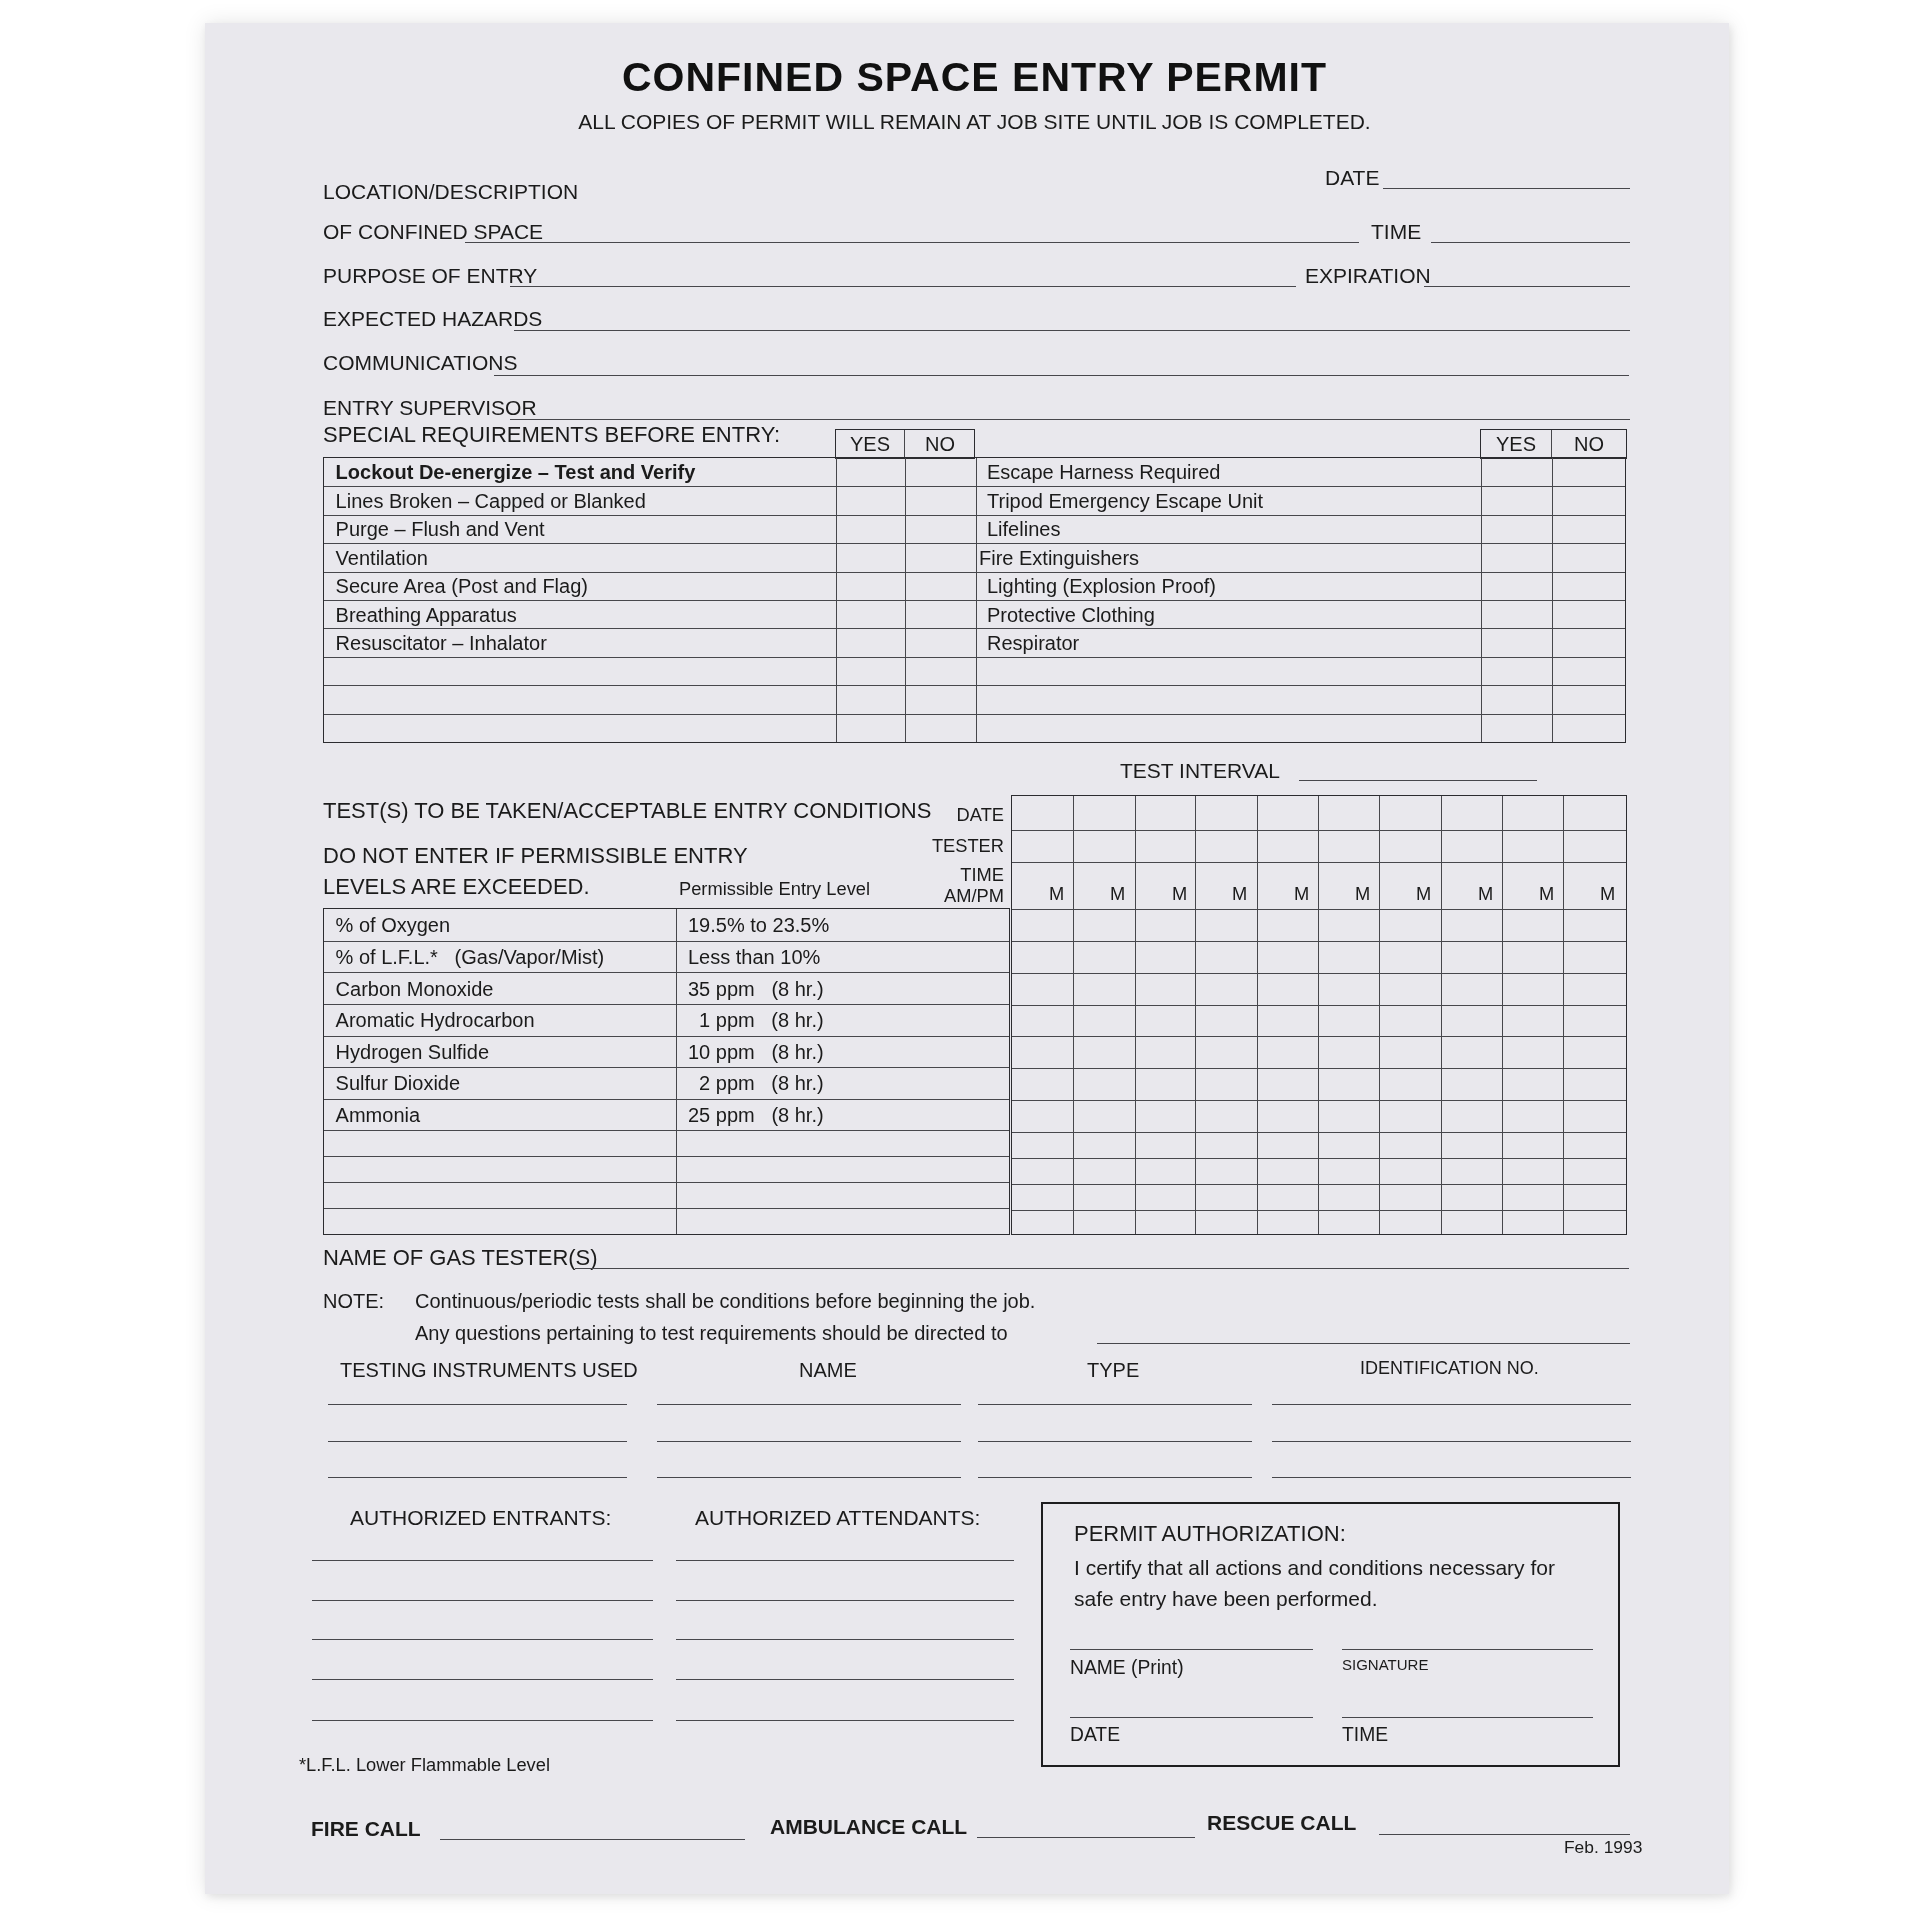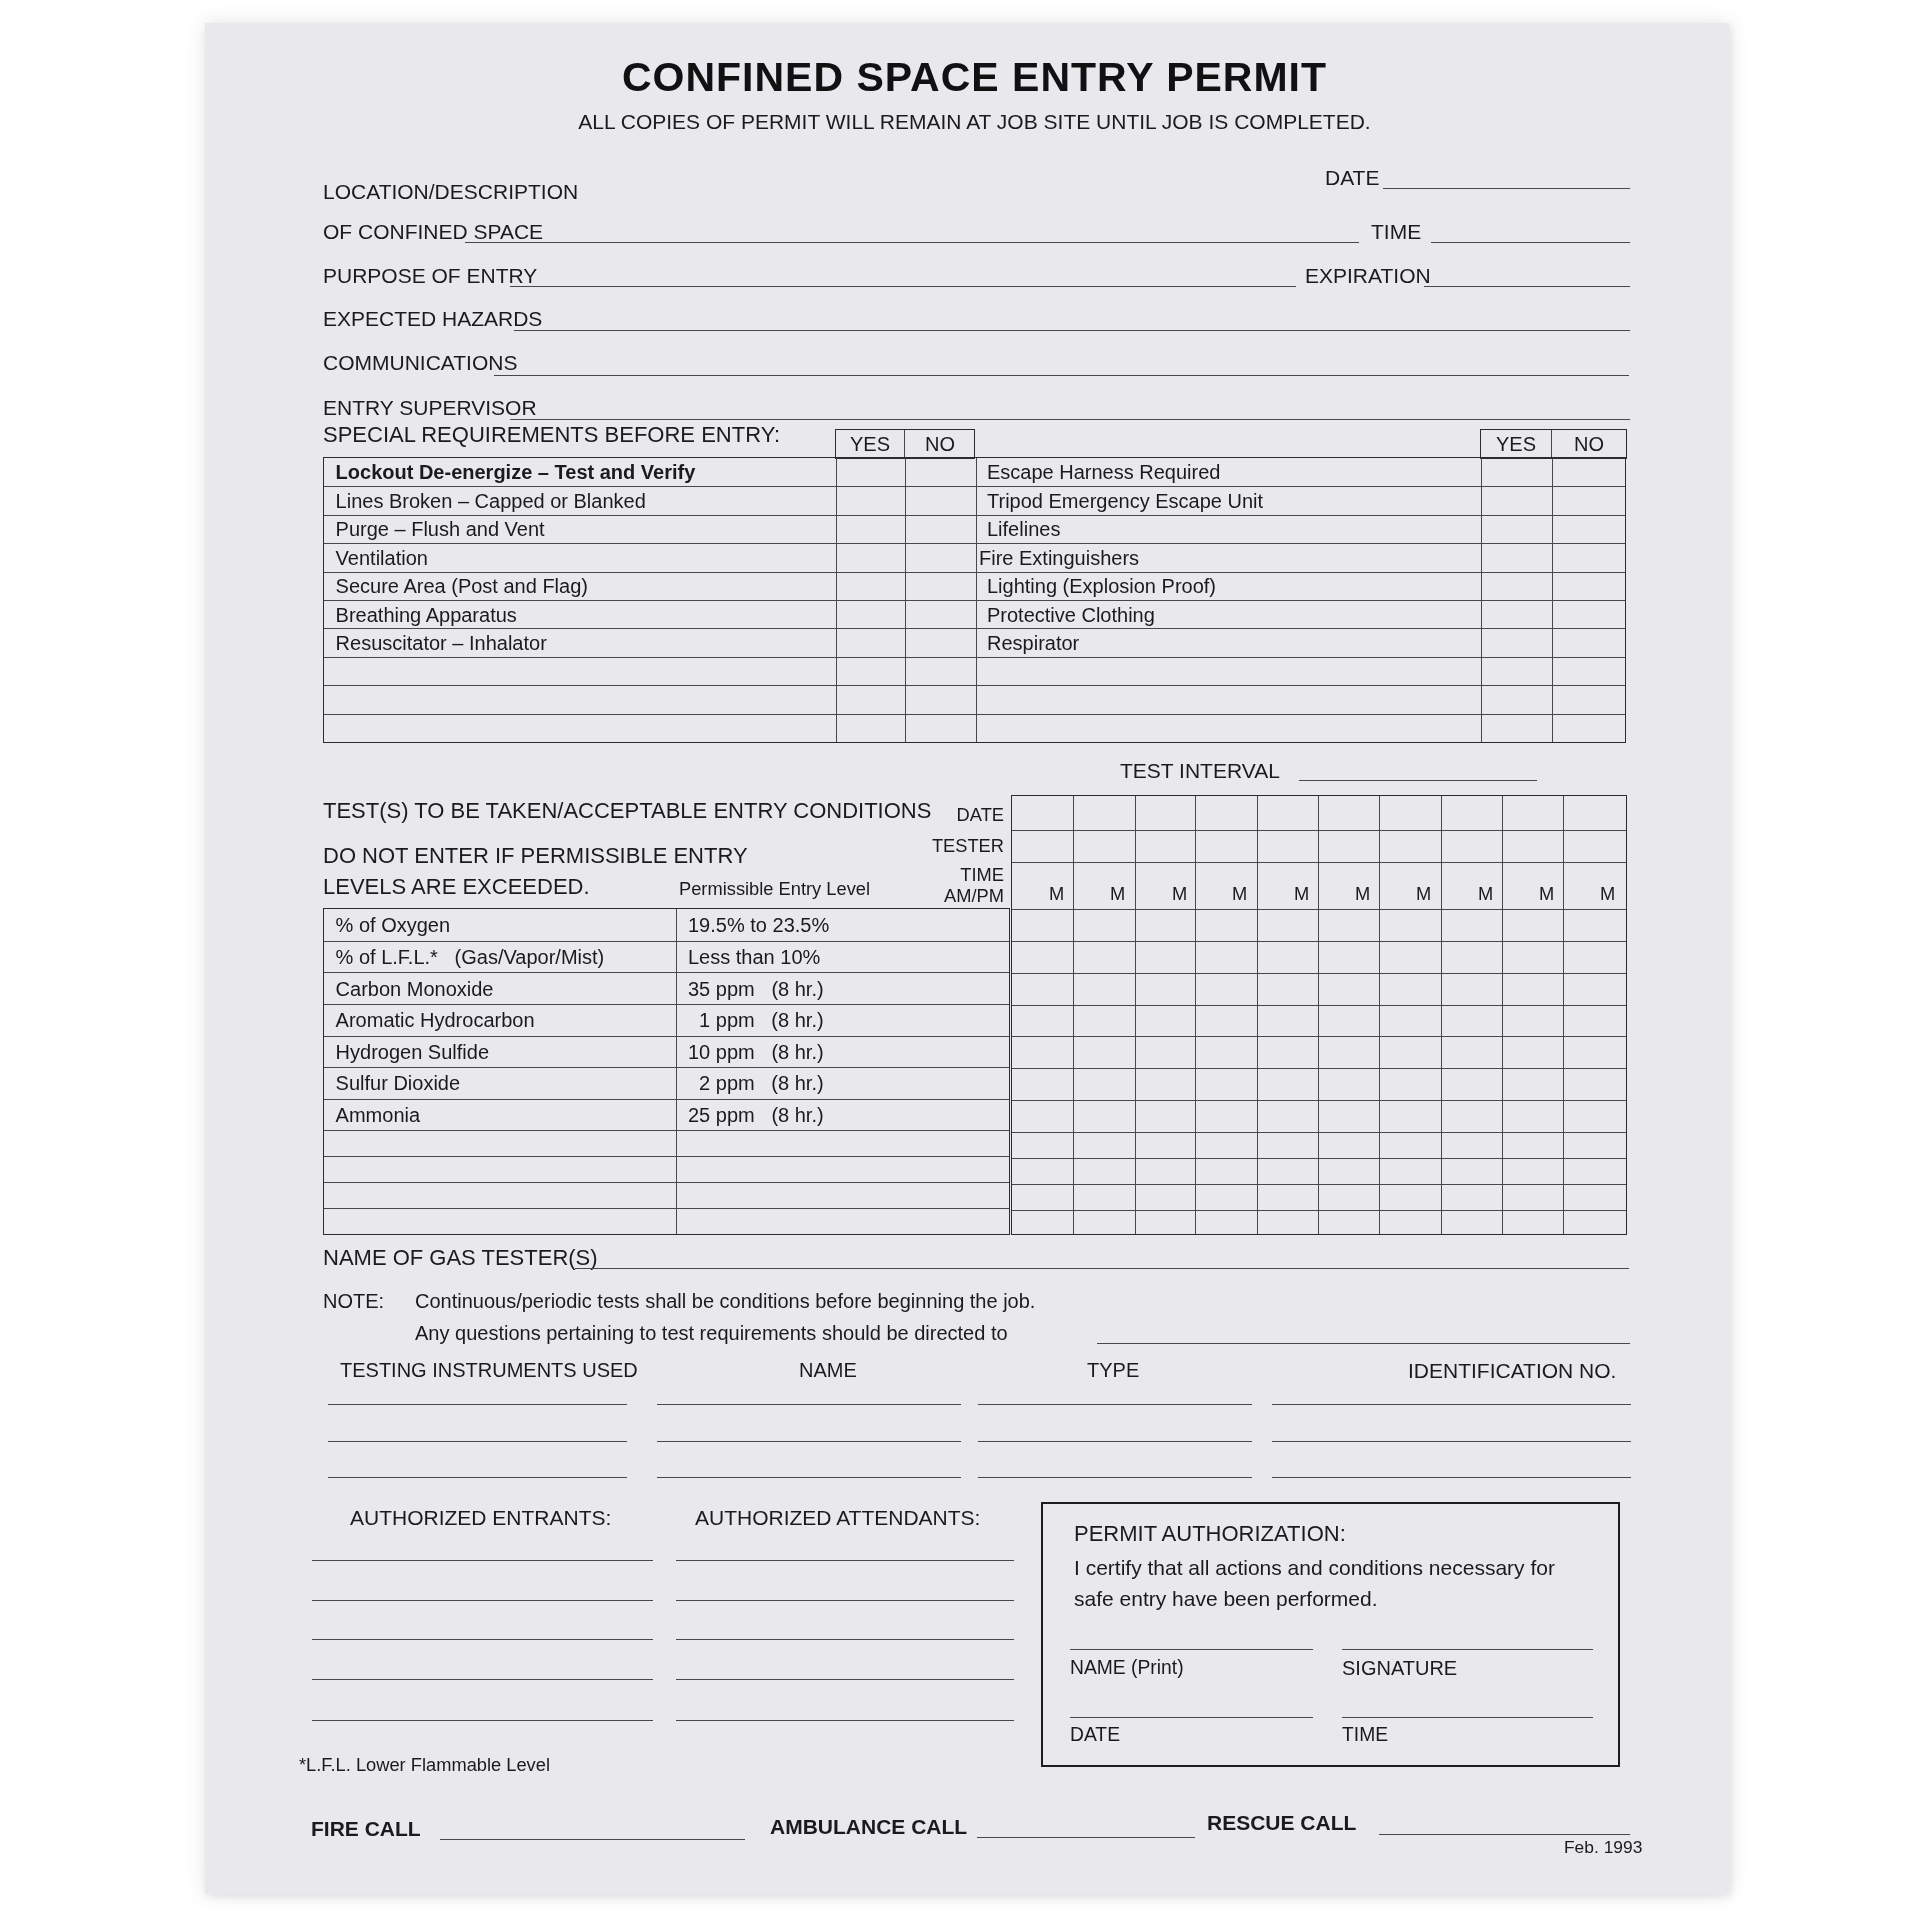--- a/index.html
+++ b/index.html
@@ -290,21 +290,21 @@
   <div class="line" style="left:575px;top:1268px;width:1054px"></div>
 
   <span class="lbl" style="left:323px;top:1290px;font-size:20px">NOTE:</span>
   <span class="lbl" style="left:415px;top:1290px;font-size:20px">Continuous/periodic tests shall be conditions before beginning the job.</span>
   <span class="lbl" style="left:415px;top:1322px;font-size:20px">Any questions pertaining to test requirements should be directed to</span>
   <div class="line" style="left:1097px;top:1343px;width:533px"></div>
 
   <span class="lbl" style="left:340px;top:1359px;font-size:20px">TESTING INSTRUMENTS USED</span>
   <span class="lbl" style="left:799px;top:1359px;font-size:20px">NAME</span>
   <span class="lbl" style="left:1087px;top:1359px;font-size:20px">TYPE</span>
-  <span class="lbl" style="left:1408px;top:1359px;font-size:21px">IDENTIFICATION NO.</span>
+  <span class="lbl" style="left:1360px;top:1359px;font-size:18px">IDENTIFICATION NO.</span>
   <div id="instrument-lines">
       <div class="line" style="left: 328px; top: 1404px; width: 299px;"></div>
       <div class="line" style="left: 657px; top: 1404px; width: 304px;"></div>
       <div class="line" style="left: 978px; top: 1404px; width: 274px;"></div>
       <div class="line" style="left: 1272px; top: 1404px; width: 359px;"></div>
       <div class="line" style="left: 328px; top: 1441px; width: 299px;"></div>
       <div class="line" style="left: 657px; top: 1441px; width: 304px;"></div>
       <div class="line" style="left: 978px; top: 1441px; width: 274px;"></div>
       <div class="line" style="left: 1272px; top: 1441px; width: 359px;"></div>
       <div class="line" style="left: 328px; top: 1477px; width: 299px;"></div>
@@ -328,21 +328,21 @@
       <div class="line" style="left: 676px; top: 1720px; width: 338px;"></div>
     </div>
 
   <div id="authz-box"></div>
   <span class="lbl" style="left:1074px;top:1522px;font-size:22px">PERMIT AUTHORIZATION:</span>
   <span class="lbl" style="left:1074px;top:1556px">I certify that all actions and conditions necessary for</span>
   <span class="lbl" style="left:1074px;top:1587px">safe entry have been performed.</span>
   <div class="line" style="left:1070px;top:1649px;width:243px"></div>
   <div class="line" style="left:1342px;top:1649px;width:251px"></div>
   <span class="lbl" style="left:1070px;top:1657px;font-size:19.3px">NAME (Print)</span>
-  <span class="lbl" style="left:1342px;top:1657px;font-size:20px">SIGNATURE</span>
+  <span class="lbl" style="left:1342px;top:1657px;font-size:15px">SIGNATURE</span>
   <div class="line" style="left:1070px;top:1717px;width:243px"></div>
   <div class="line" style="left:1342px;top:1717px;width:251px"></div>
   <span class="lbl" style="left:1070px;top:1724px;font-size:19.3px">DATE</span>
   <span class="lbl" style="left:1342px;top:1724px;font-size:19.3px">TIME</span>
 
   <span class="lbl sm" style="left:299px;top:1755px">*L.F.L. Lower Flammable Level</span>
 
   <span class="lbl b" style="left:311px;top:1817px">FIRE CALL</span>
   <div class="line" style="left:440px;top:1839px;width:305px"></div>
   <span class="lbl b" style="left:770px;top:1815px">AMBULANCE CALL</span>

